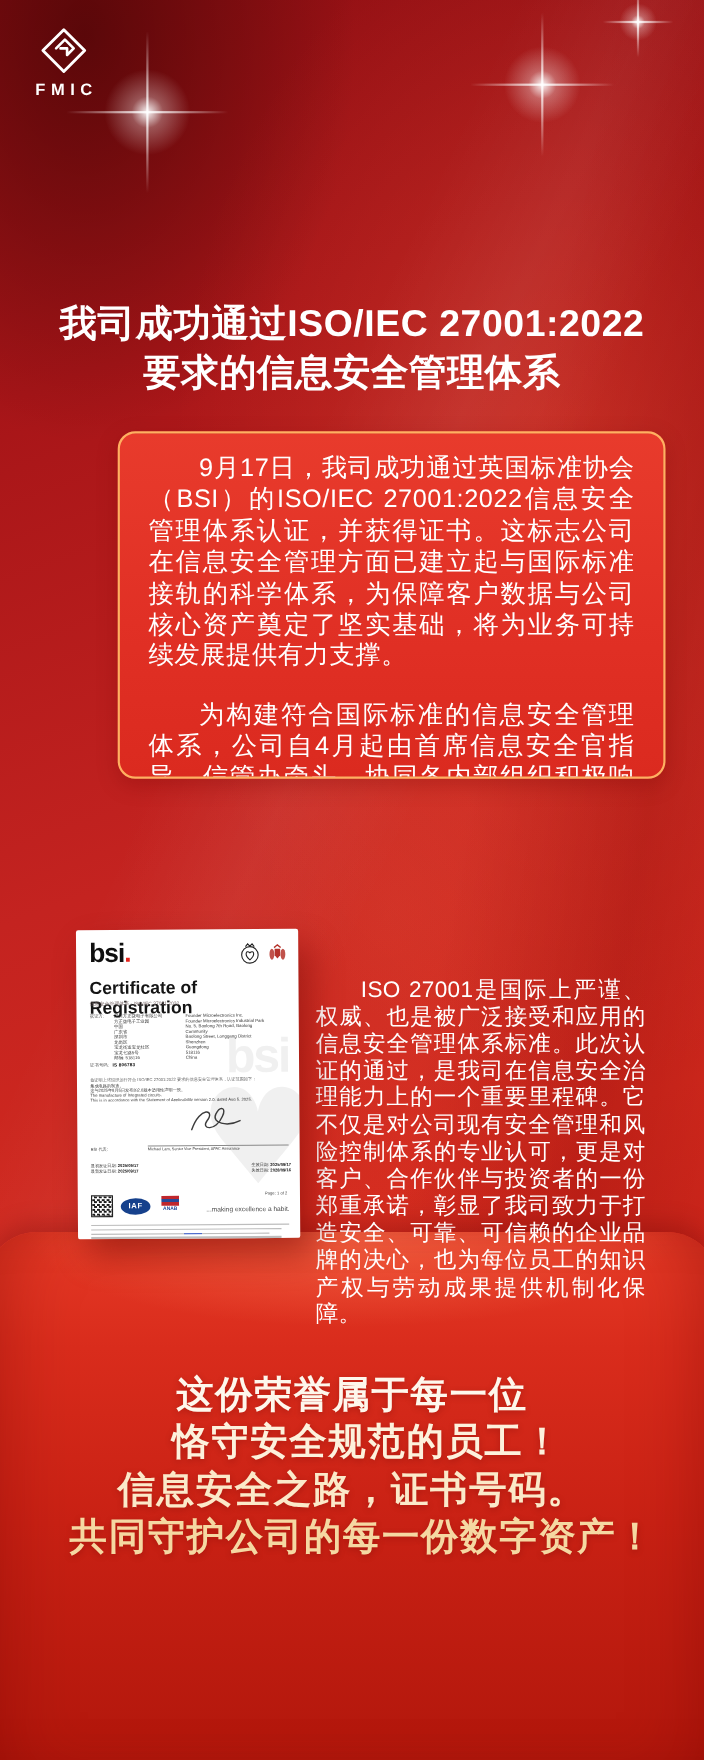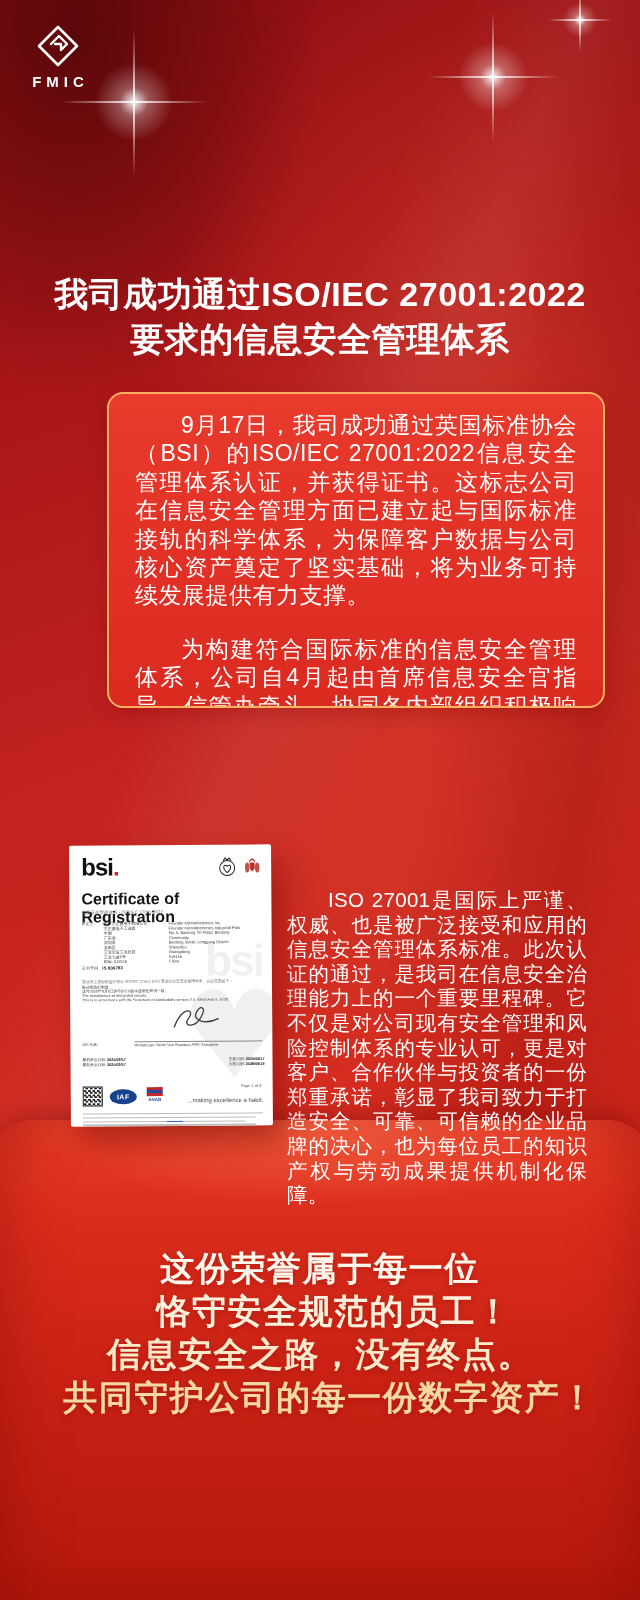--- a/index.html
+++ b/index.html
@@ -258,16 +258,16 @@
     </div>
   </div>
 
   <div class="iso-text">ISO 27001是国际上严谨、权威、也是被广泛接受和应用的信息安全管理体系标准。此次认证的通过，是我司在信息安全治理能力上的一个重要里程碑。它不仅是对公司现有安全管理和风险控制体系的专业认可，更是对客户、合作伙伴与投资者的一份郑重承诺，彰显了我司致力于打造安全、可靠、可信赖的企业品牌的决心，也为每位员工的知识产权与劳动成果提供机制化保障。</div>
 
   <div class="podium"></div>
 
   <div class="slogan">
     <span class="sl1">这份荣誉属于每一位</span>
     <span class="sl2">恪守安全规范的员工！</span>
-    <span class="sl3">信息安全之路，没有终点。</span>
+    <span class="sl3">信息安全之路，证书号码。</span>
     <span class="sl5">共同守护公司的每一份数字资产！</span>
   </div>
 </div>
 
 </body></html>

